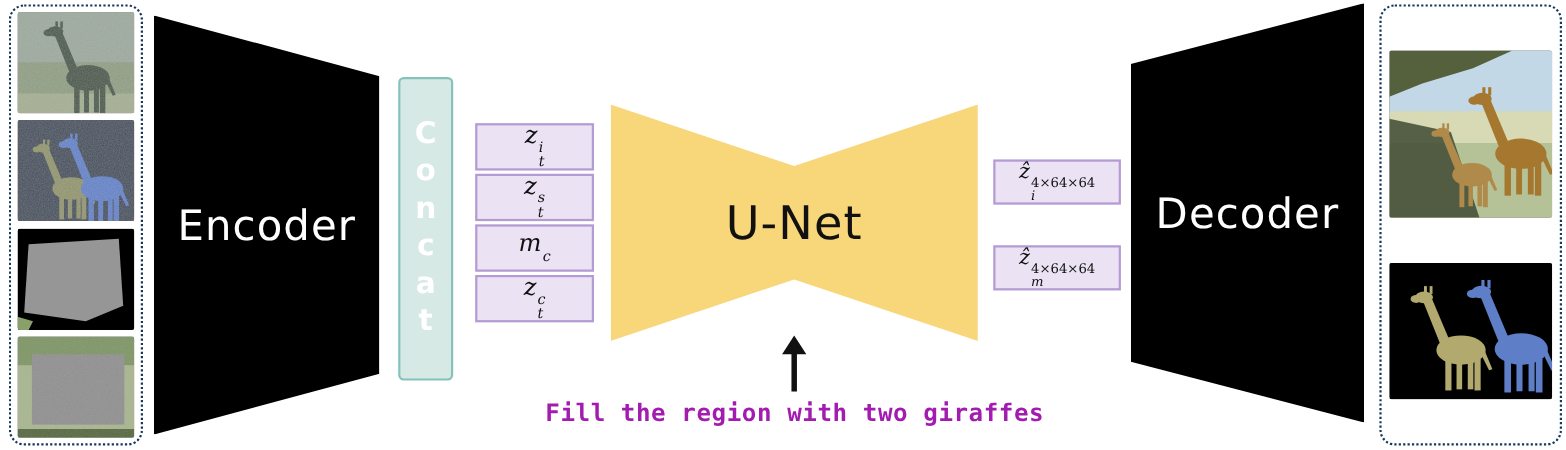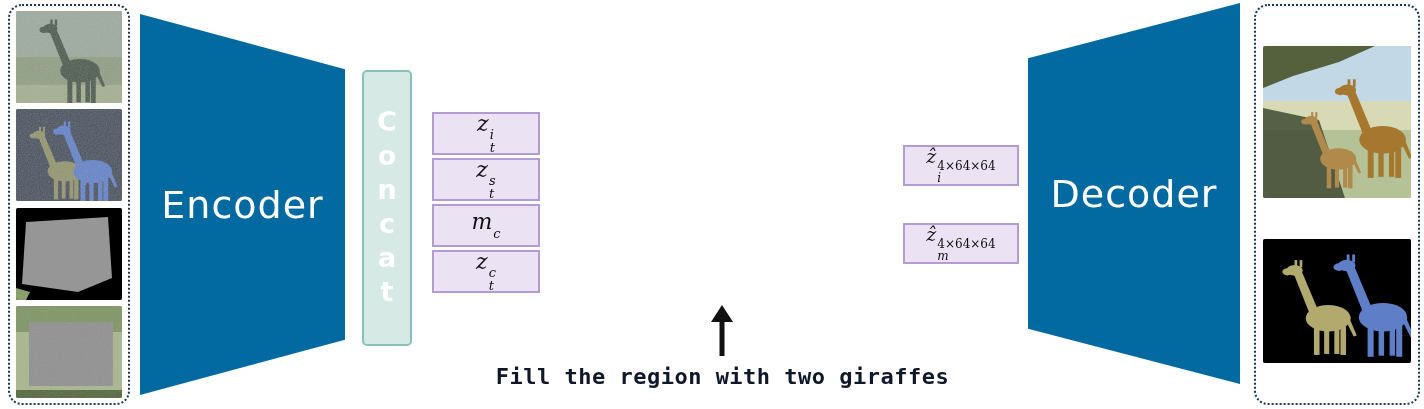--- a/index.html
+++ b/index.html
@@ -15,21 +15,21 @@
   .panel.left{left:8px;top:4px;width:122px;height:401px;padding:5px 0;justify-content:space-between;}
   .panel.right{left:1254px;top:4px;width:166px;height:401px;justify-content:space-evenly;}
   .thumb{overflow:hidden;border-radius:2px;background:#888;}
   .thumb svg{display:block;width:100%;height:100%;}
   .thumb.in{width:106px;height:92px;}
   .thumb.out1{width:148px;height:152px;}
   .thumb.out2{width:148px;height:124px;}
   
   .trap{
     position:absolute;display:flex;align-items:center;justify-content:center;
-    color:#fff;font-size:38px;letter-spacing:1px;background:#0369a1;
+    color:#fff;font-size:38px;letter-spacing:1px;background:#000000;
   }
   .trap.encoder{left:140px;top:14px;width:205px;height:381px;
     clip-path:polygon(0 0,100% 14.5%,100% 85.5%,0 100%);}
   .trap.decoder{left:1028px;top:3px;width:212px;height:381px;
     clip-path:polygon(0 14.5%,100% 0,100% 100%,0 85.5%);}
   
   .concat{
     position:absolute;left:362px;top:70px;width:50px;height:276px;box-sizing:border-box;
     background:#d6e9e4;border:2px solid #86c2bc;border-radius:5px;
     display:flex;align-items:center;justify-content:center;
@@ -64,21 +64,21 @@
   .unet{
     position:absolute;left:555px;top:95px;width:334px;height:215px;background:#f8d67a;
     clip-path:polygon(0 0,50% 26%,100% 0,100% 100%,50% 74%,0 100%);
     display:flex;align-items:center;justify-content:center;
   }
   .unet-label{font-size:42px;color:#111;letter-spacing:1px;}
   
   .arrow{position:absolute;left:704px;top:304px;width:36px;height:54px;}
   .caption{
     position:absolute;left:430px;top:364px;width:585px;text-align:center;
-    font-family:"DejaVu Sans Mono",monospace;font-weight:bold;font-size:22px;color:#0f172a;
+    font-family:"DejaVu Sans Mono",monospace;font-weight:bold;font-size:22px;color:#a21caf;
     letter-spacing:0.5px;white-space:nowrap;
   }
   .defs-holder{position:absolute;width:0;height:0;overflow:hidden;}
 </style>
 </head>
 <body>
 
 <div class="canvas">
 
   <svg class="defs-holder" aria-hidden="true">
@@ -167,20 +167,23 @@
           </span></span>
     </div>
     <div class="token">
       <span class="math"><span>z</span><span class="scripts">
             <span class="sup">c</span>
             <span class="sub">t</span>
           </span></span>
     </div>
   </div>
 
+  <div class="unet">
+    <span class="unet-label">U-Net</span>
+  </div>
 
   <svg class="arrow" viewBox="0 0 36 54">
     <line x1="18" y1="52" x2="18" y2="12" stroke="#111" stroke-width="5"></line>
     <polygon points="7,18 18,1 29,18" fill="#111"></polygon>
   </svg>
 
   <div class="caption">Fill the region with two giraffes</div>
 
   <div class="out-token first">
     <span class="math"><span>ẑ</span><span class="scripts">

